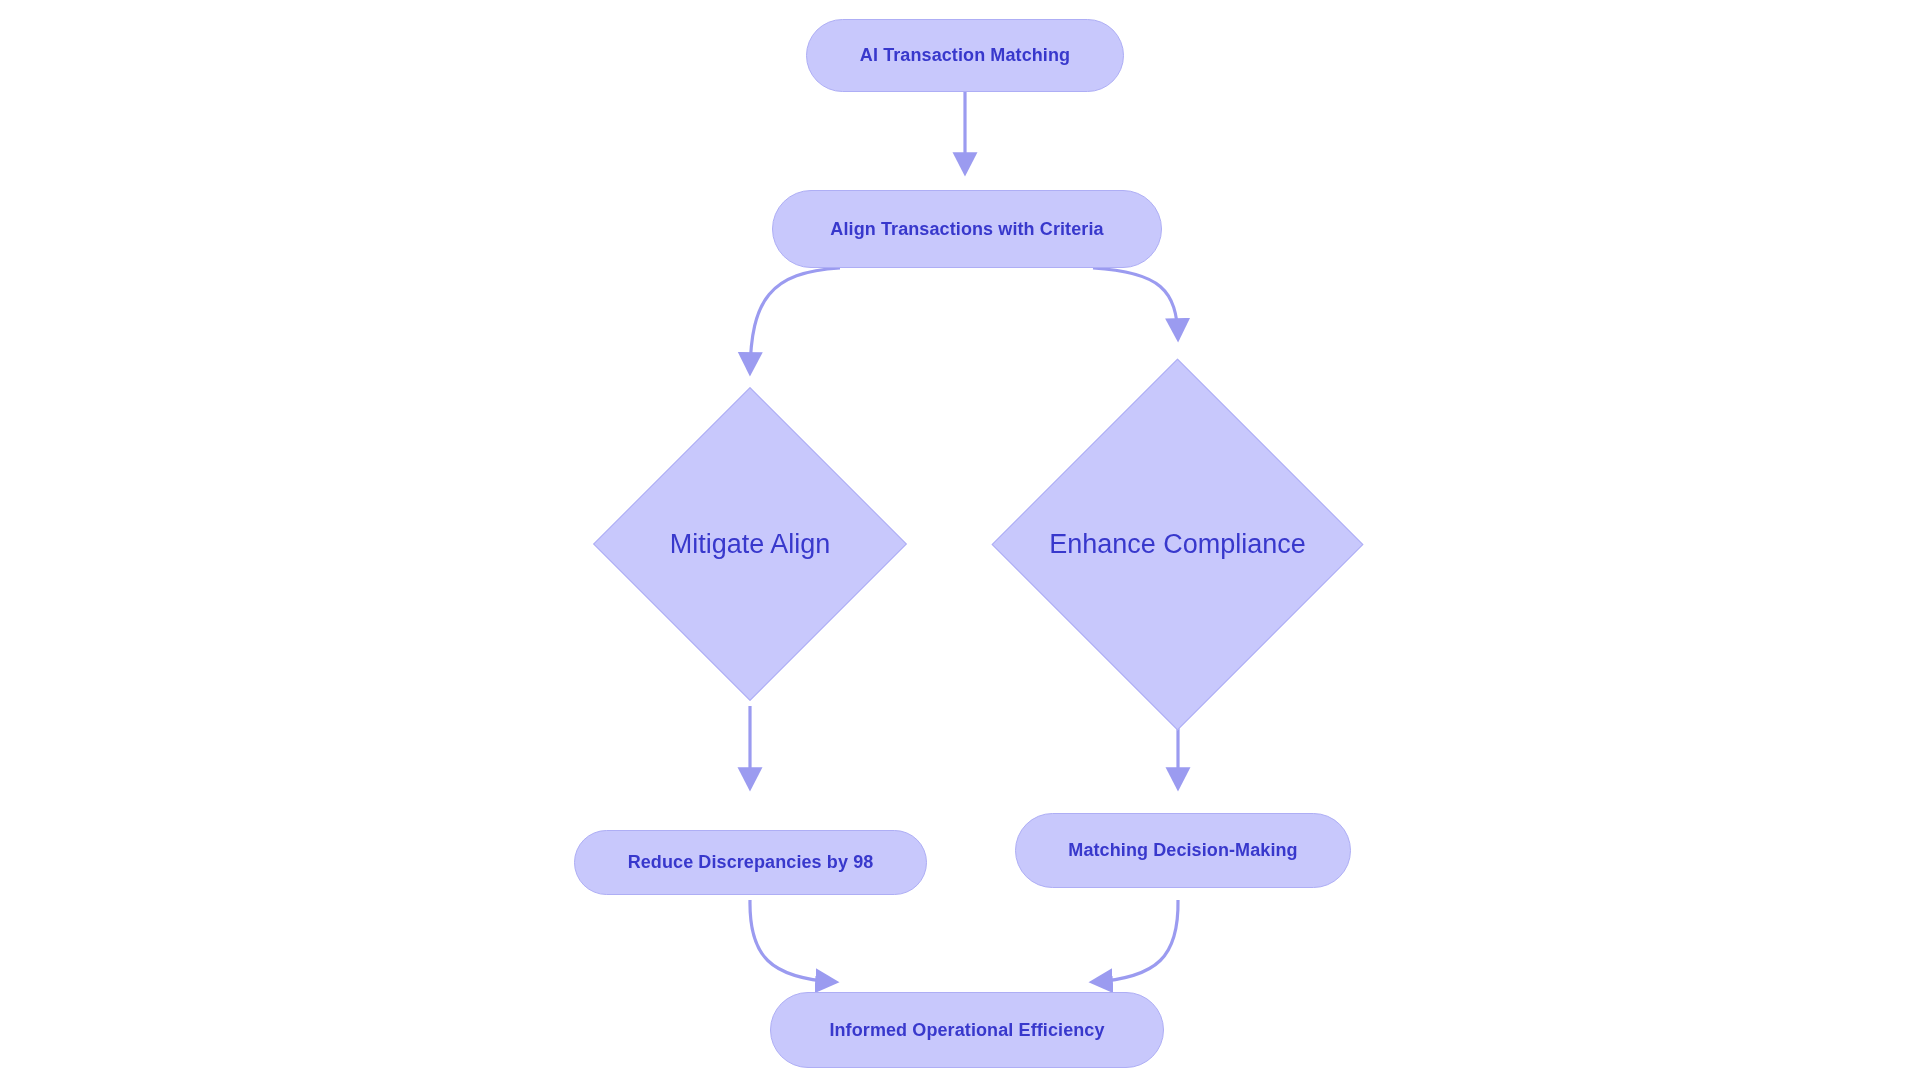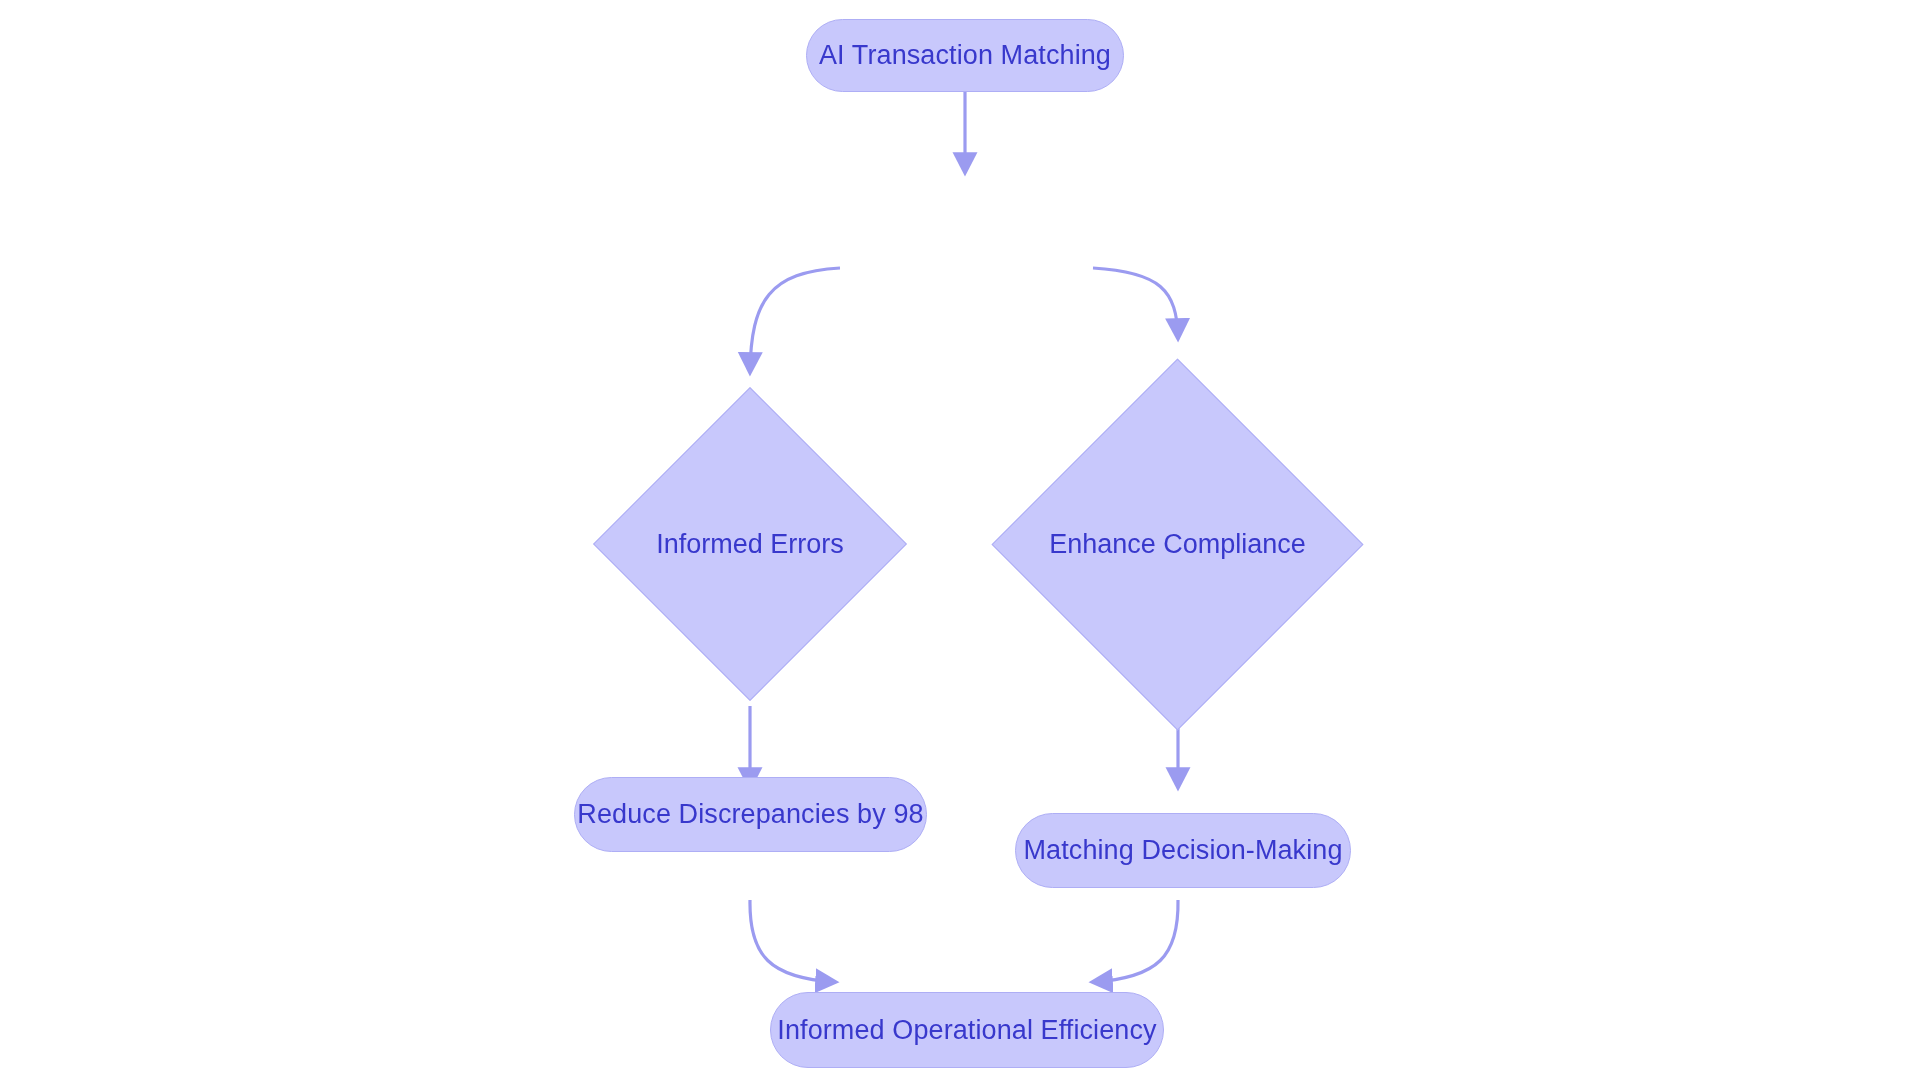--- a/index.html
+++ b/index.html
@@ -30,22 +30,22 @@
   }
   .node {
     position: absolute;
     box-sizing: border-box;
     display: flex;
     align-items: center;
     justify-content: center;
     background: #c8c8fc;
     border: 1.6px solid #aeaef5;
     color: #3838cc;
-    font-size: 27px;
-    font-weight: 400;
+    font-size: 18px;
+    font-weight: 700;
     letter-spacing: 0.1px;
     white-space: nowrap;
   }
   .node.pill {
     border-radius: 999px;
   }
   .node-diamond-wrap {
     position: absolute;
     display: flex;
     align-items: center;
@@ -92,30 +92,31 @@
 
     <path d="M 1178,728 L 1178,787" fill="none" stroke="#9b9bf0" stroke-width="3.2" marker-end="url(#arrowhead)"></path>
 
     <path d="M 750,900 C 749,956 770,978 835,982" fill="none" stroke="#9b9bf0" stroke-width="3.2" marker-end="url(#arrowhead)"></path>
 
     <path d="M 1178,900 C 1179,956 1158,978 1093,982" fill="none" stroke="#9b9bf0" stroke-width="3.2" marker-end="url(#arrowhead)"></path>
   </svg>
 
   <div class="node pill" style="left:806px; top:19px; width:318px; height:73px;">AI Transaction Matching</div>
 
+  <div class="node pill" style="left:772px; top:190px; width:390px; height:78px;">Align Transactions with Criteria</div>
 
   <div class="node-diamond-wrap" style="left:639px; top:433px; width:222px; height:222px;">
     <div class="node-diamond-shape"></div>
-    <span class="node-diamond-label">Informed Errors</span>
+    <span class="node-diamond-label">Mitigate Align</span>
   </div>
 
   <div class="node-diamond-wrap" style="left:1046px; top:413px; width:263px; height:263px;">
     <div class="node-diamond-shape"></div>
     <span class="node-diamond-label">Enhance Compliance</span>
   </div>
 
-  <div class="node pill" style="left:574px; top:777px; width:353px; height:75px;">Reduce Discrepancies by 98</div>
+  <div class="node pill" style="left:574px; top:830px; width:353px; height:65px;">Reduce Discrepancies by 98</div>
 
   <div class="node pill" style="left:1015px; top:813px; width:336px; height:75px;">Matching Decision-Making</div>
 
   <div class="node pill" style="left:770px; top:992px; width:394px; height:76px;">Informed Operational Efficiency</div>
 
 </div>
 
 </body></html>

